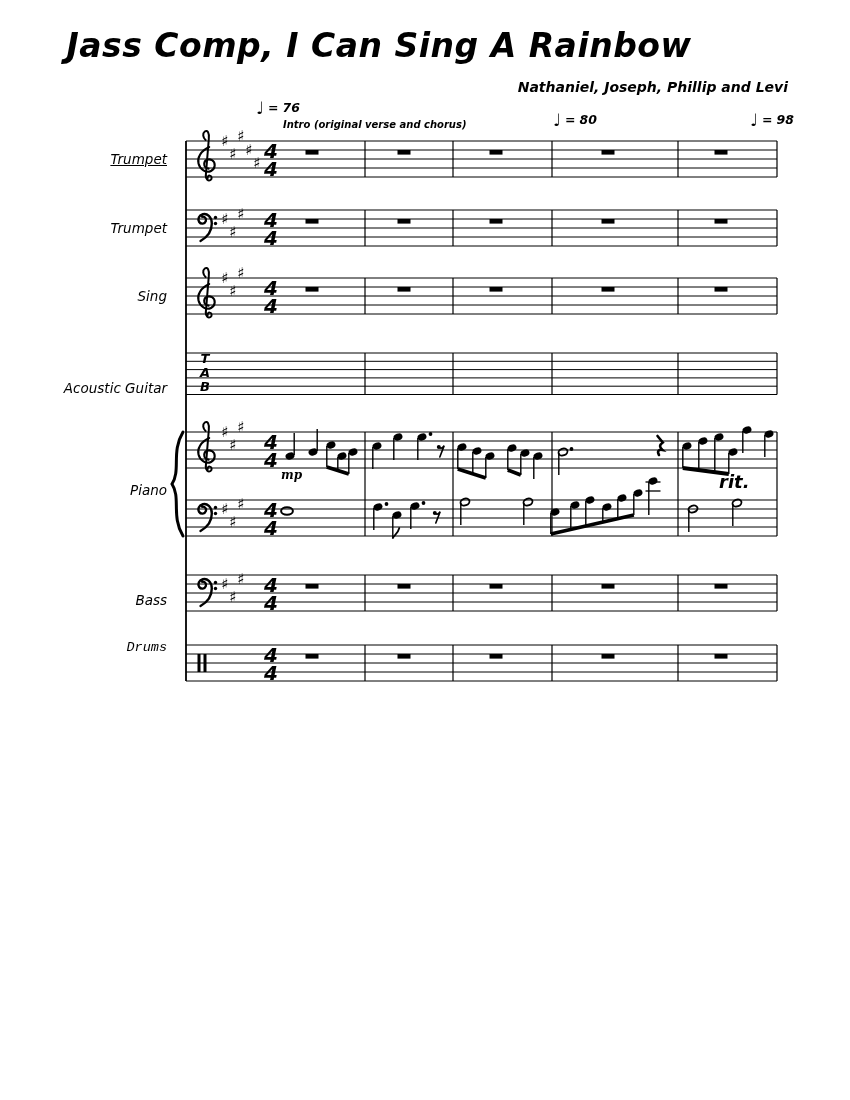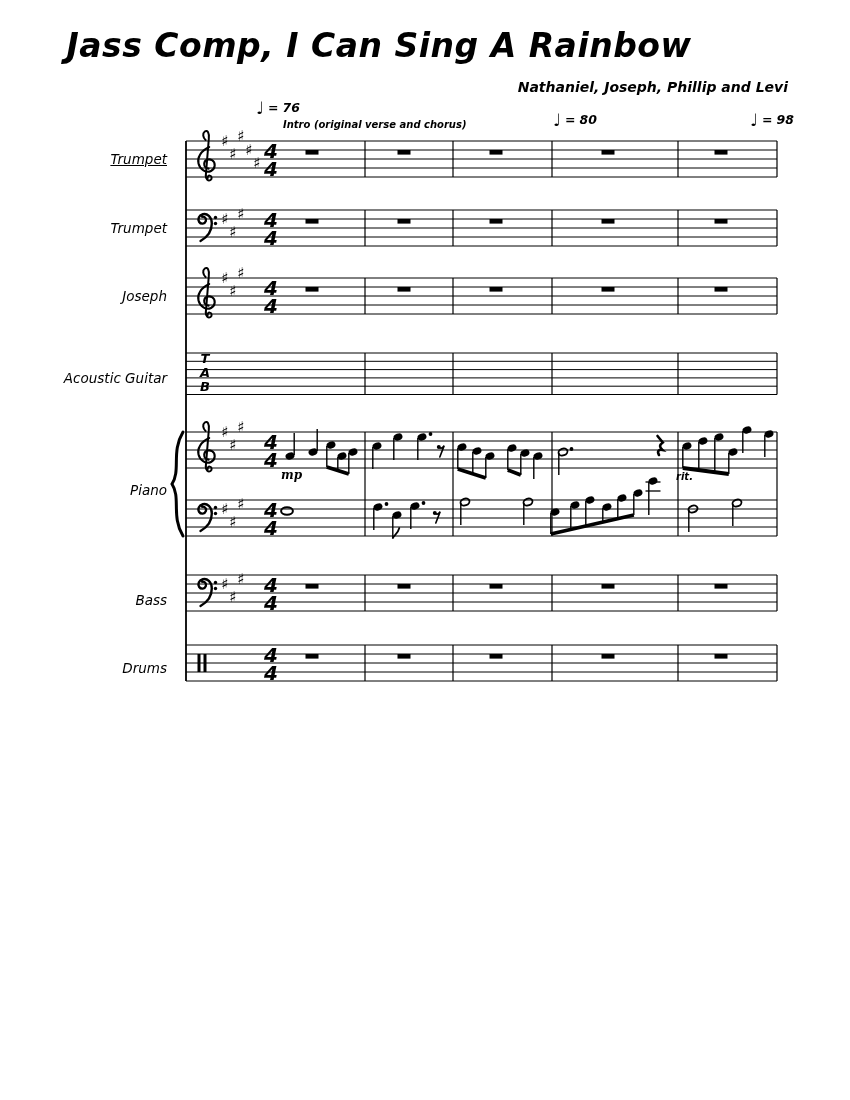--- a/index.html
+++ b/index.html
@@ -13,25 +13,25 @@
   .tempo{position:absolute;display:flex;align-items:center;gap:4px;font-weight:bold;
          font-size:12.5px;font-style:italic;}
   .tempo .nq{font-size:17px;font-style:normal;line-height:12px;}
   .t1{left:256px;top:100px;}
   .t2{left:553px;top:112px;}
   .t3{left:750px;top:112px;}
   .section{position:absolute;left:283px;top:119px;font-size:10px;font-weight:bold;
            font-style:italic;}
   .inst{position:absolute;right:683px;text-align:right;font-size:13.5px;font-style:italic;
         white-space:nowrap;}
-  .i0{top:151px;text-decoration:underline;} .i1{top:220px;} .i2{top:288px;} .i3{top:370px;}
-  .i4{top:482px;} .i5{top:585px;margin-top:7px;} .i6{top:660px;}
+  .i0{top:151px;text-decoration:underline;} .i1{top:220px;} .i2{top:288px;} .i3{top:380px;}
+  .i4{top:482px;} .i5{top:585px;margin-top:7px;} .i6{top:640px;font-family:Liberation Mono, monospace;}
   .dyn{position:absolute;left:281px;top:468px;font-size:12px;font-weight:bold;
        font-style:italic;font-family:"DejaVu Serif",serif;}
-  .rit{position:absolute;left:676px;top:471px;font-size:10px;font-style:italic;
+  .rit{position:absolute;left:719px;top:471px;font-size:18px;font-style:italic;
        font-weight:bold;}
 </style>
 </head>
 <body>
 
 <div class="page">
   <svg id="notation" width="850" height="1100" viewBox="0 0 850 1100">
       <line x1="186" y1="141" x2="777" y2="141" stroke="#000" stroke-width="1"></line>
       <line x1="186" y1="150" x2="777" y2="150" stroke="#000" stroke-width="1"></line>
       <line x1="186" y1="159" x2="777" y2="159" stroke="#000" stroke-width="1"></line>
@@ -298,21 +298,21 @@
   <div class="tempo t3">
     <span class="nq">♩</span>
     <span>=</span>
     <span>98</span>
   </div>
 
   <div class="section">Intro (original verse and chorus)</div>
 
   <div class="inst i0">Trumpet</div>
   <div class="inst i1">Trumpet</div>
-  <div class="inst i2">Joseph</div>
+  <div class="inst i2">Sing</div>
   <div class="inst i3">Acoustic Guitar</div>
   <div class="inst i4">Piano</div>
   <div class="inst i5">Bass</div>
   <div class="inst i6">Drums</div>
 
   <div class="dyn">mp</div>
   <div class="rit">rit.</div>
 </div>
 
 </body></html>

